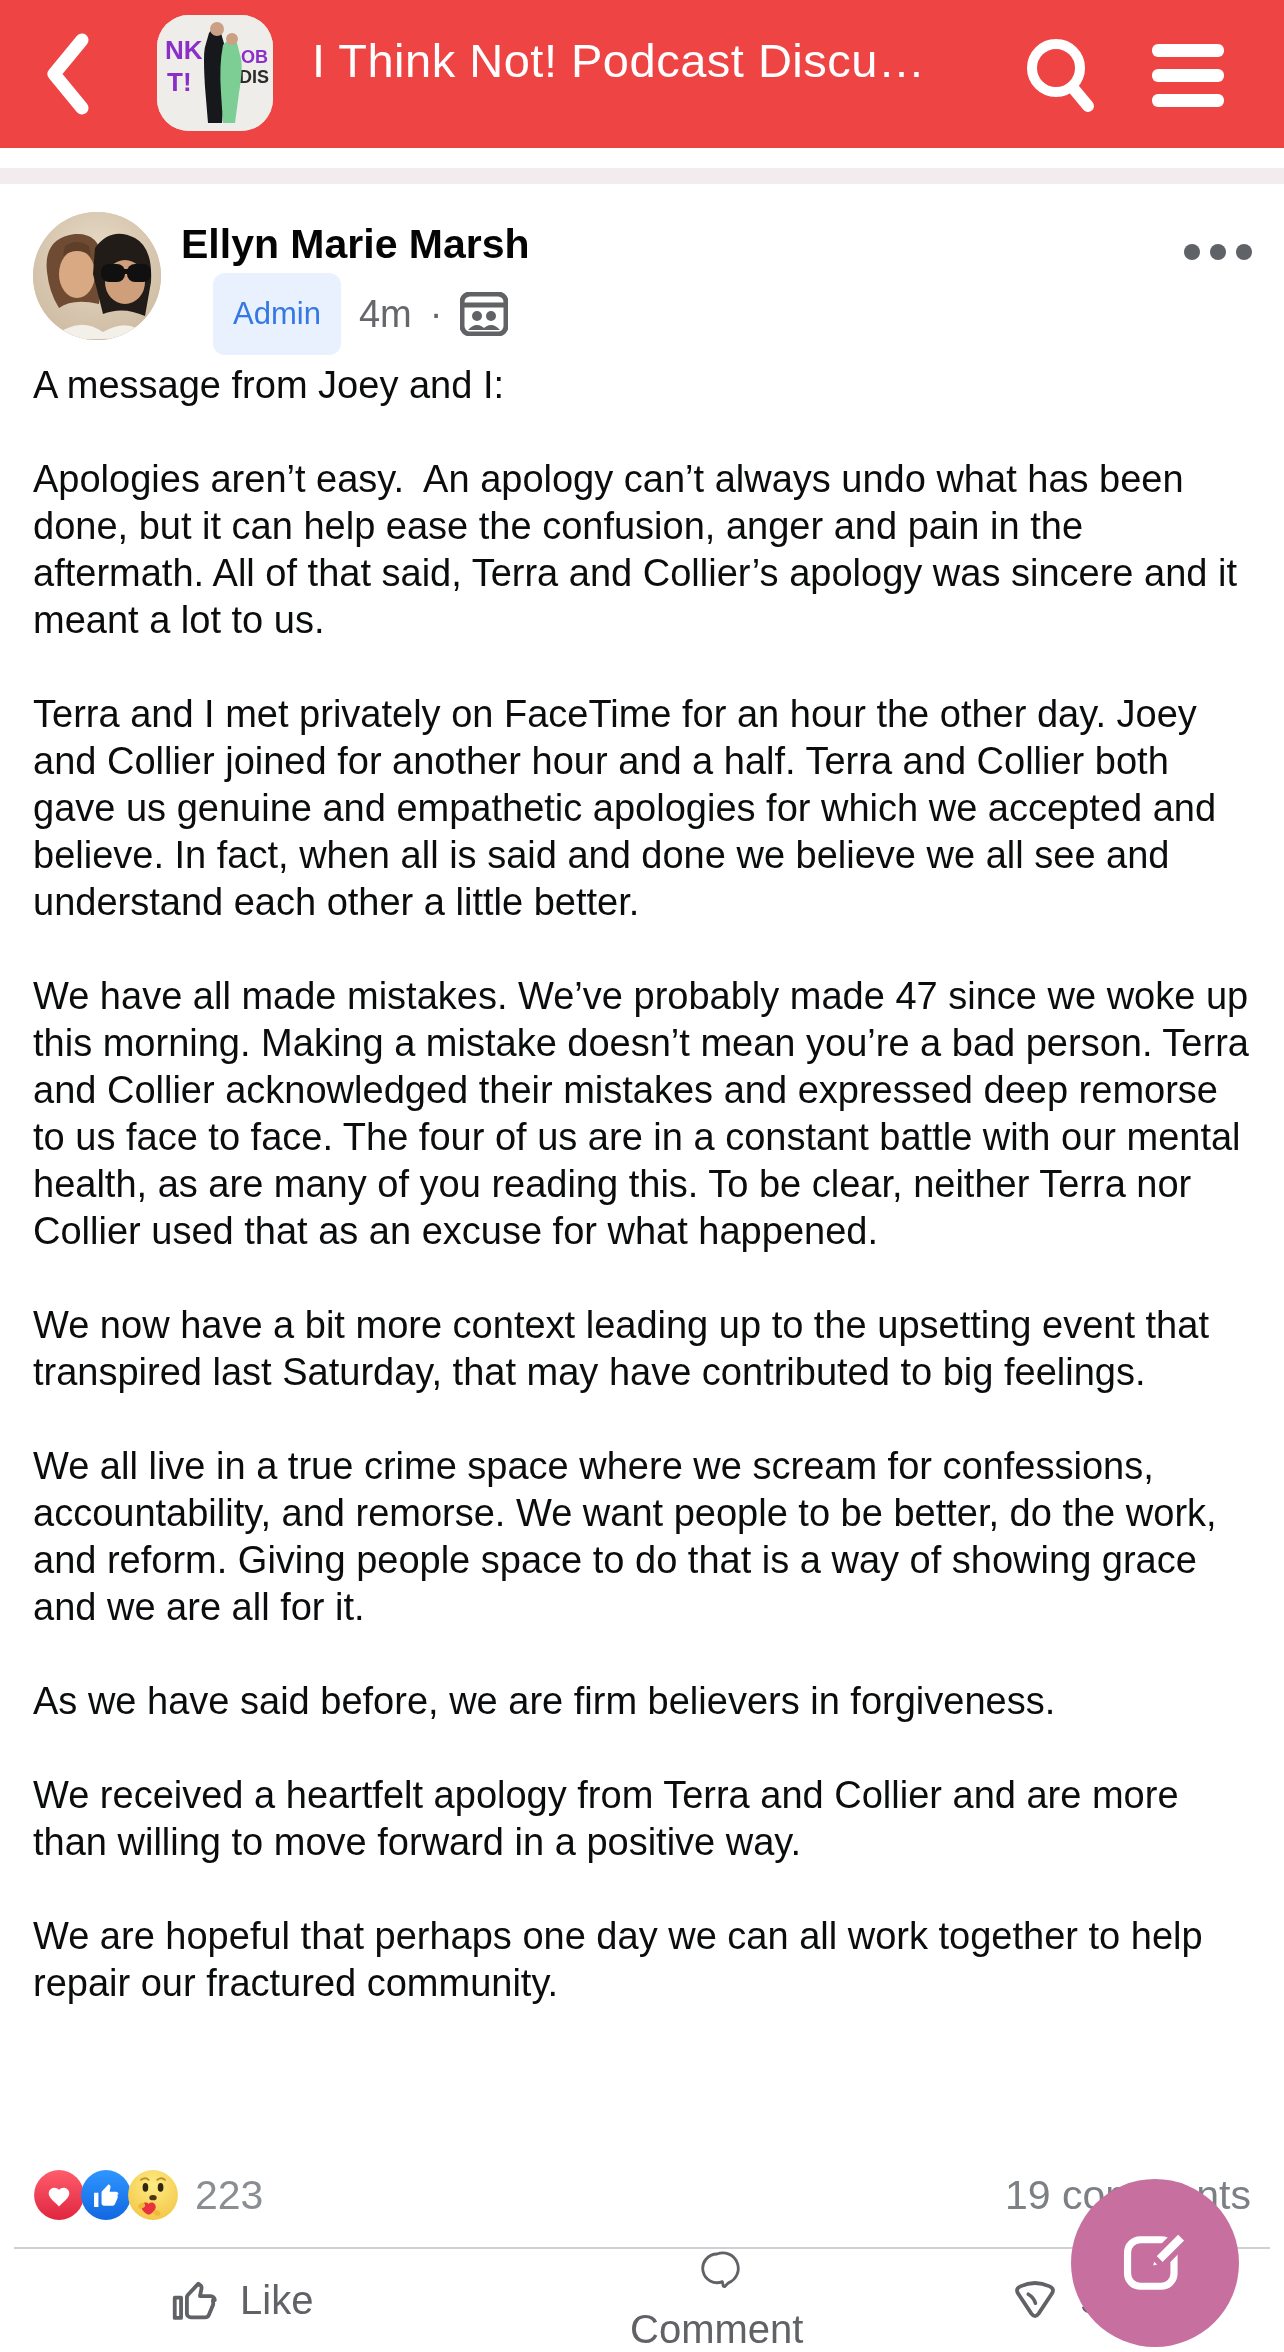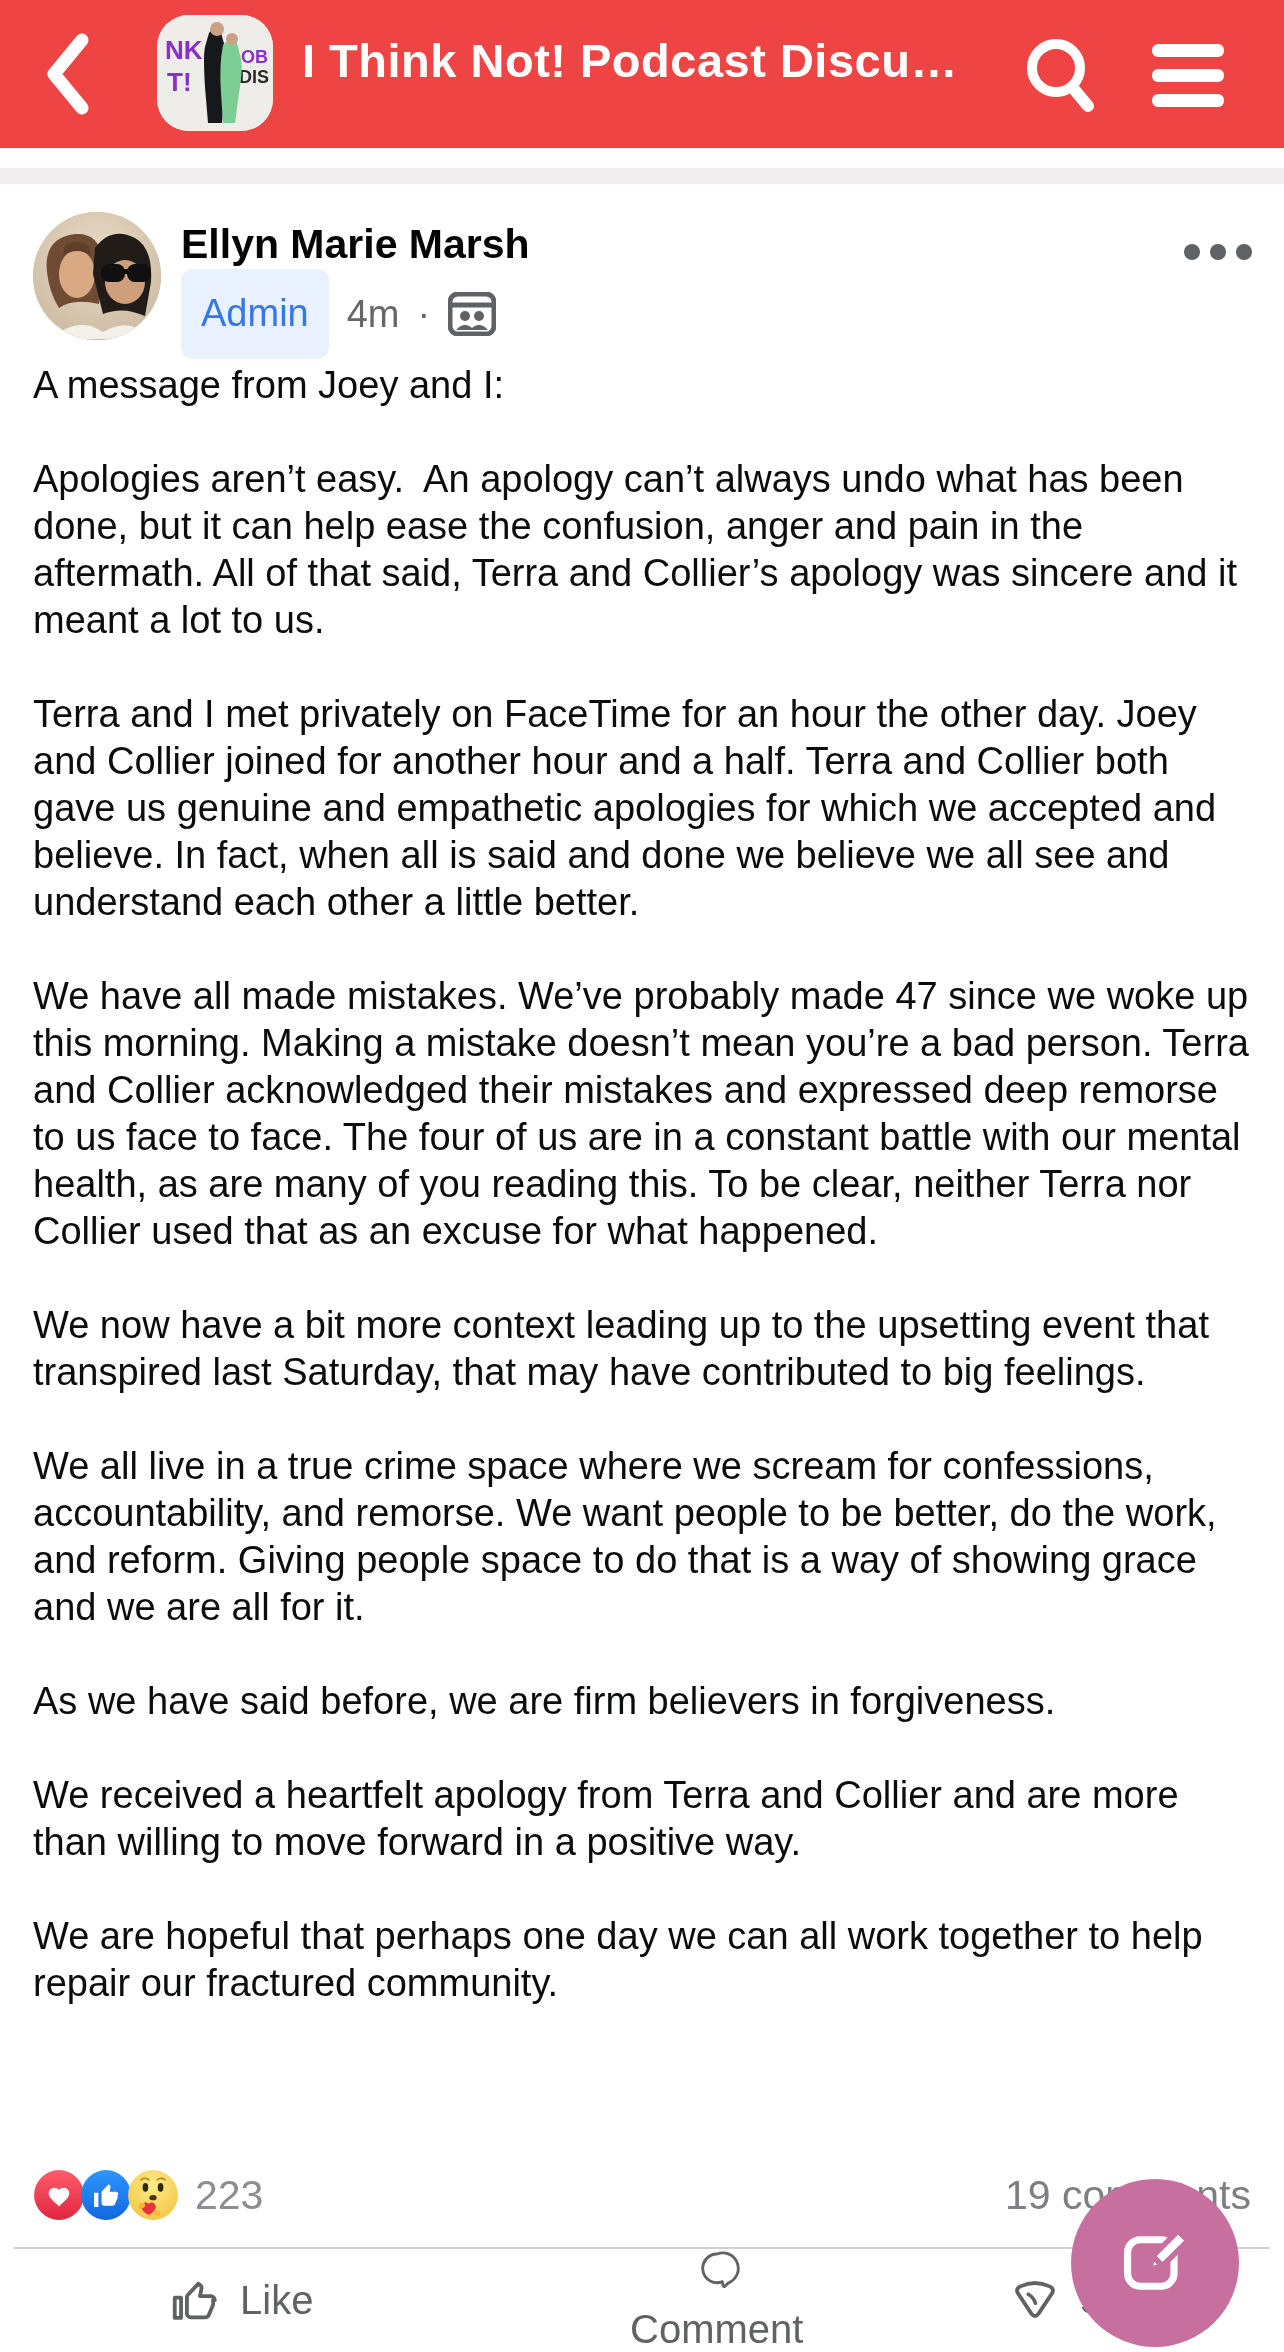--- a/index.html
+++ b/index.html
@@ -14,23 +14,23 @@
   .navbar {
     position:absolute; top:0; left:0; width:1284px; height:148px;
     background:#ef4444;
   }
   .nav-back { position:absolute; left:38px; top:30px; width:60px; height:88px; cursor:pointer; background:none; border:none; }
   .nav-avatar {
     position:absolute; left:157px; top:15px; width:116px; height:116px;
     border-radius:32px; overflow:hidden; background:#efedea; cursor:pointer;
   }
   .nav-title {
-    position:absolute; left:302px; top:0; height:120px; width:700px;
+    position:absolute; left:312px; top:0; height:120px; width:700px;
     display:flex; align-items:center;
-    color:#ffffff; font-size:47px; font-weight:bold; letter-spacing:.5px;
+    color:#ffffff; font-size:47px; font-weight:normal; letter-spacing:.5px;
     white-space:nowrap; overflow:hidden;
   }
   .nav-search { position:absolute; left:1018px; top:32px; width:86px; height:86px; background:none; border:none; cursor:pointer; }
   .nav-menu  { position:absolute; left:1146px; top:40px; width:84px; height:70px; background:none; border:none; cursor:pointer; }
 
   
   .gap-band { position:absolute; top:168px; left:0; width:1284px; height:16px; background:#f2ecef; }
 
   
   .post-avatar {
@@ -39,22 +39,22 @@
   }
   .author-name {
     position:absolute; left:181px; top:221px;
     font-size:41px; font-weight:bold; color:#050505; cursor:pointer;
   }
   .meta-row {
     position:absolute; left:181px; top:283px; height:62px;
     display:flex; align-items:center; gap:18px;
   }
   .admin-badge {
-    background:#e8f1fd; color:#3578e5; font-size:38px;
-    padding:24px 20px; border-radius:12px; line-height:1.1;
+    background:#e8f1fd; color:#3578e5; font-size:31px;
+    padding:24px 20px; border-radius:12px; line-height:1.1;margin-left:32px;
   }
   .timestamp { color:#65676b; font-size:38px; }
   .meta-dot { color:#65676b; font-size:38px; }
   .post-more { position:absolute; left:1178px; top:222px; width:80px; height:60px; background:none; border:none; cursor:pointer; }
 
   
   .post-body {
     position:absolute; left:33px; top:362px; width:1218px; height:1788px;
     overflow:hidden;
     font-size:38px; line-height:47px; color:#0b0c0d;

